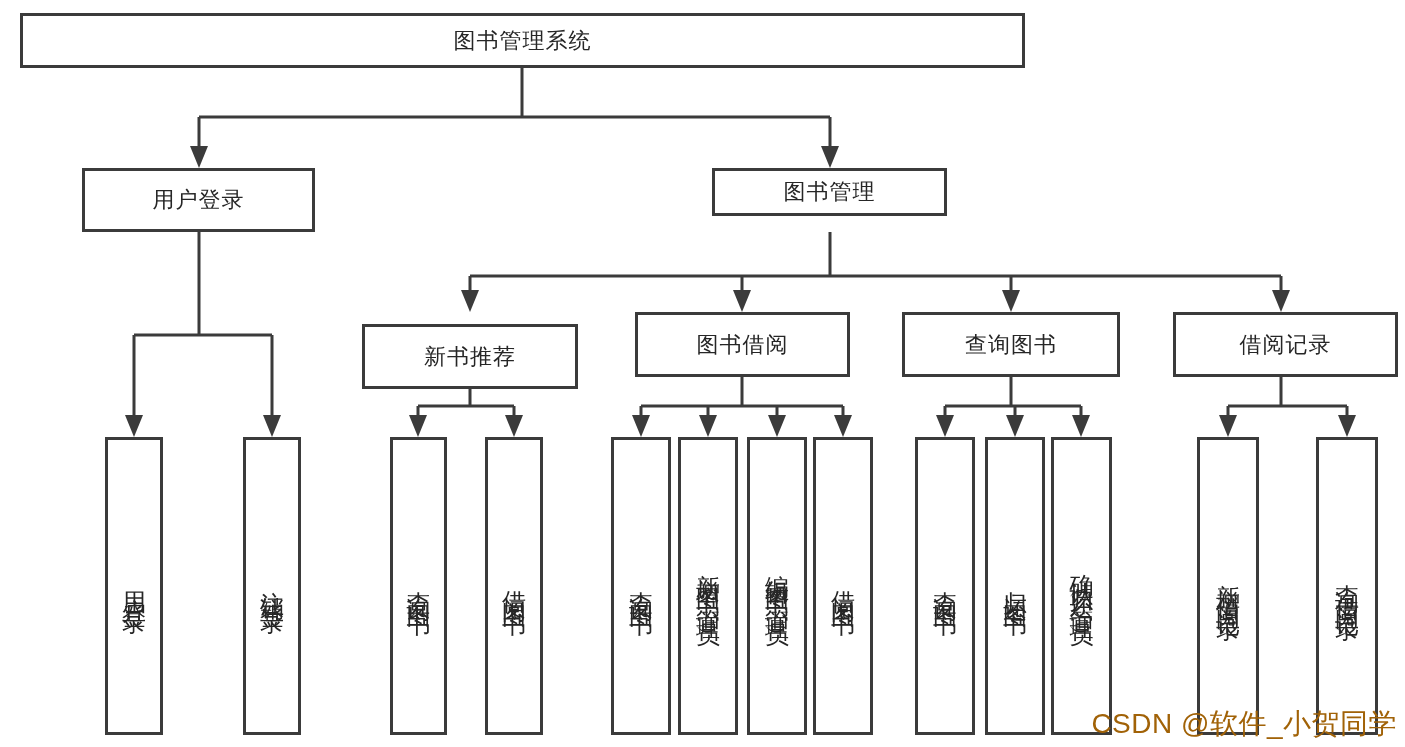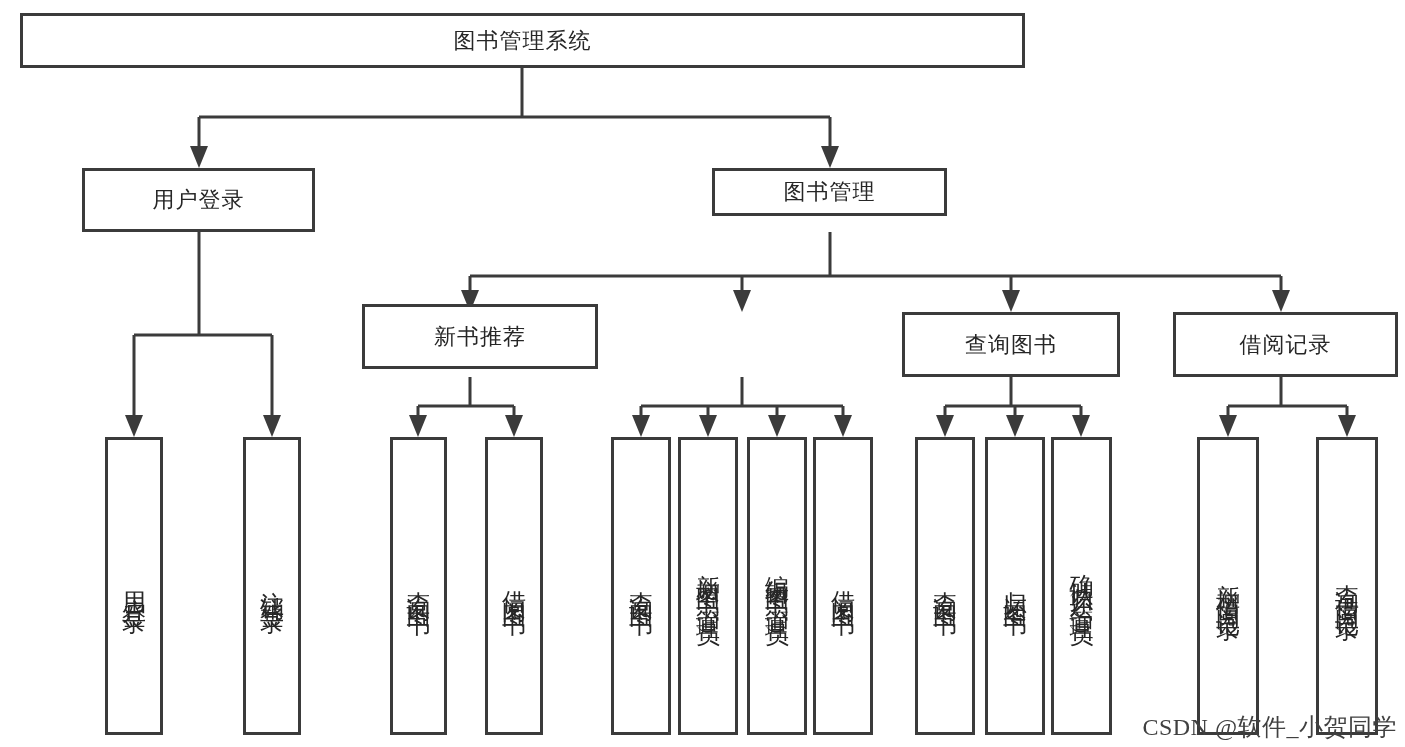--- a/index.html
+++ b/index.html
@@ -1,20 +1,20 @@
 <!DOCTYPE html>
 <html><head>
 <meta charset="utf-8">
 <style>
   html,body{margin:0;padding:0;background:#ffffff;}
   #stage{
     position:relative;
     width:1405px;height:747px;
     background:#ffffff;
-    font-family:Liberation Serif, serif;
+    font-family:Liberation Sans, sans-serif;
     overflow:hidden;
   }
   #connectors{position:absolute;left:0;top:0;width:1405px;height:747px;z-index:1;}
   .node{
     position:absolute;
     box-sizing:border-box;
     border:3px solid #3b3b3b;
     background:#ffffff;
     display:flex;
     align-items:center;
@@ -28,22 +28,22 @@
     text-orientation:mixed;
     font-size:24px;
     letter-spacing:7px;
     line-height:1;
   }
   .node.v span{display:block;}
   .watermark{
     position:absolute;
     right:8px;
     bottom:4px;
-    font-size:24px;
-    color:#404040;
+    font-size:28px;
+    color:#a16207;
     z-index:5;
     letter-spacing:0.5px;
   }
 </style>
 </head>
 <body>
 
 <div id="stage">
 
   <svg id="connectors" viewBox="0 0 1405 747" xmlns="http://www.w3.org/2000/svg">
@@ -90,22 +90,25 @@
     <span>图书管理系统</span>
   </div>
 
   <div class="node h" style="left:82px;top:168px;width:233px;height:64px">
     <span>用户登录</span>
   </div>
   <div class="node h" style="left:712px;top:168px;width:235px;height:48px">
     <span>图书管理</span>
   </div>
 
-  <div class="node h" style="left:362px;top:304px;width:236px;height:65px">
+  <div class="node h" style="left:362px;top:324px;width:216px;height:65px">
     <span>新书推荐</span>
+  </div>
+  <div class="node h" style="left:635px;top:312px;width:215px;height:65px">
+    <span>图书借阅</span>
   </div>
   <div class="node h" style="left:902px;top:312px;width:218px;height:65px">
     <span>查询图书</span>
   </div>
   <div class="node h" style="left:1173px;top:312px;width:225px;height:65px">
     <span>借阅记录</span>
   </div>
 
   <div class="node v" style="left:105px;top:437px;width:58px;height:298px">
     <span>用户登录</span>

